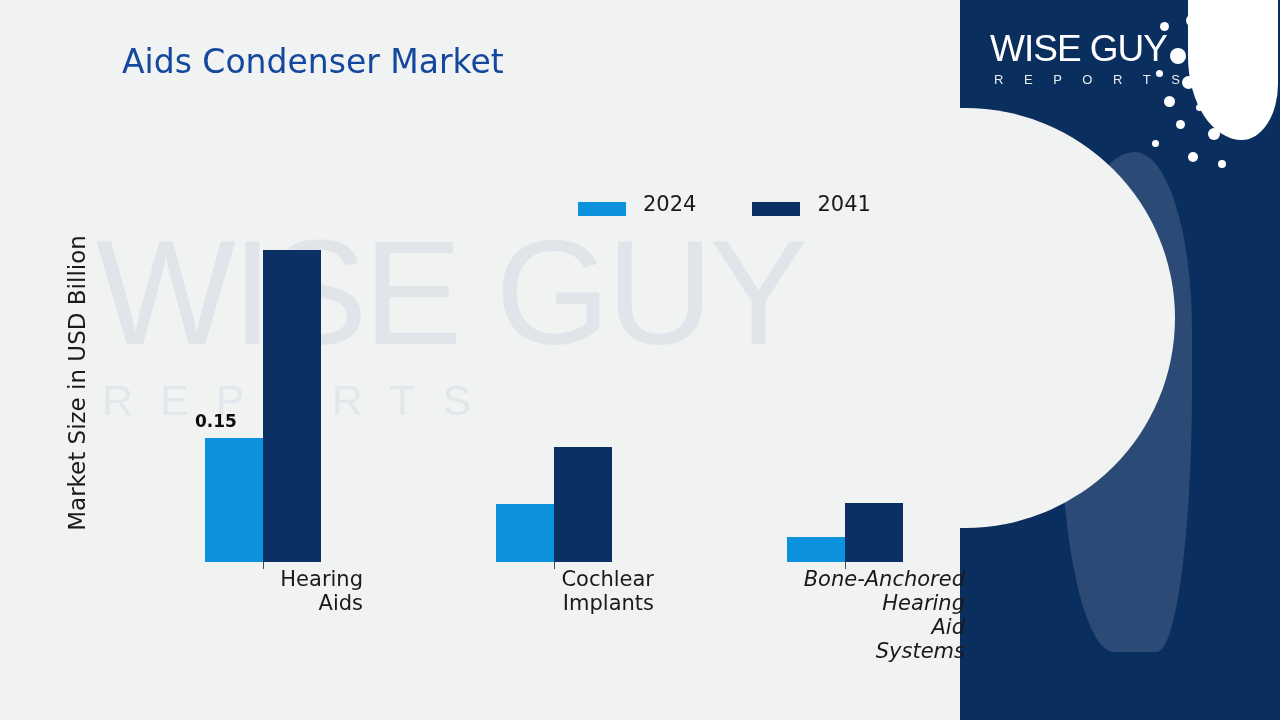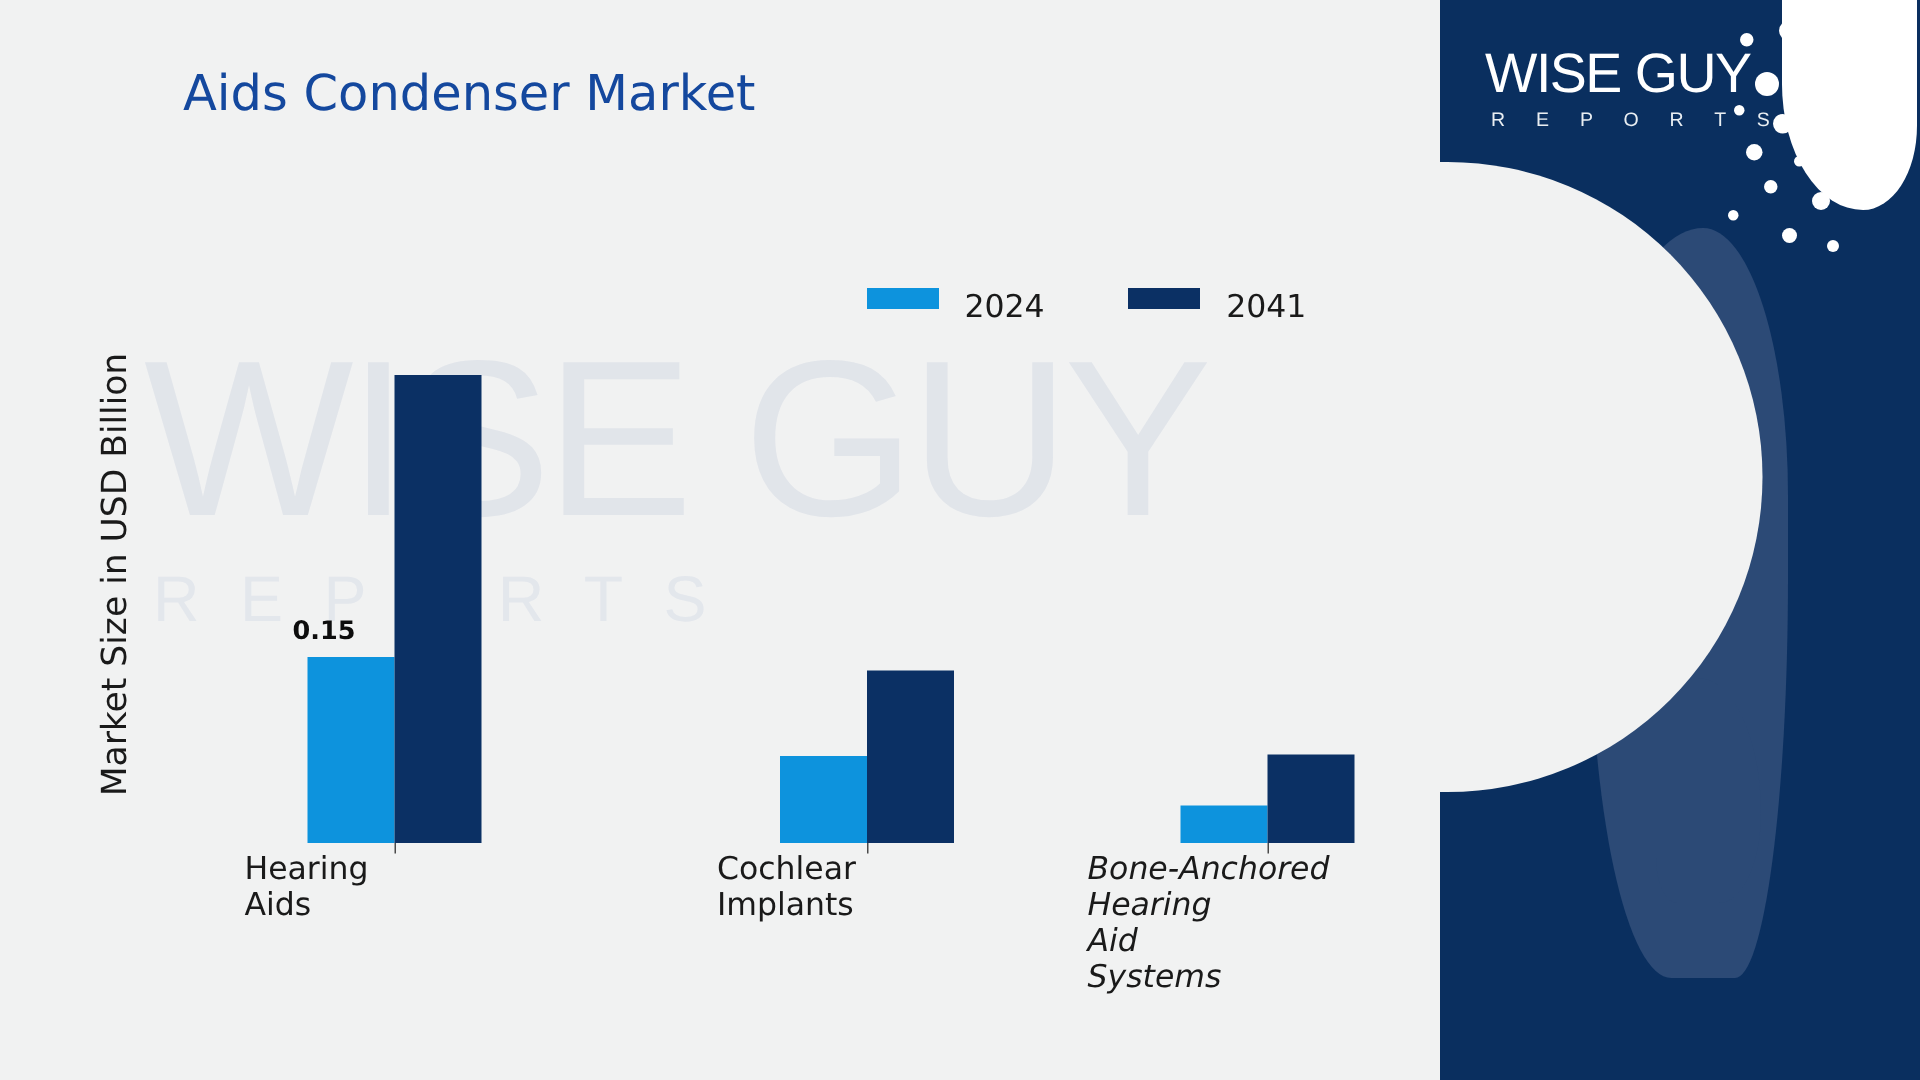--- a/index.html
+++ b/index.html
@@ -152,21 +152,21 @@
     position: absolute;
     left: 578px;
     top: 192px;
     display: flex;
     align-items: center;
     gap: 56px;
     z-index: 5;
   }
   .legend-item {
     display: flex;
-    align-items: flex-start;
+    align-items: flex-end;
     gap: 17px;
   }
   .legend-swatch {
     width: 48px;
     height: 14px;
     display: block;
   }
   .legend-label {
     font-family: "DejaVu Sans", sans-serif;
     font-size: 21px;
@@ -236,21 +236,21 @@
     height: 7px;
     background: #4a4a4a;
   }
   .cat-label {
     position: absolute;
     top: 6px;
     font-family: "DejaVu Sans", sans-serif;
     font-size: 21px;
     line-height: 24px;
     color: #1a1a1a;
-    text-align: left;
+    text-align: right;
     white-space: pre-line;
   }
 </style>
 </head>
 <body>
 
 <div id="stage">
 
   <div id="watermark">
     <div id="wm-word">WISE GUY</div>
@@ -280,21 +280,21 @@
         <div class="bar" style="height:124px; background:#0d93dd;">
           <span class="bar-label">0.15</span>
         </div>
         <div class="bar" style="height:312px; background:#0b3064;"></div>
       </div>
       <div class="tick" style="left:58px;"></div>
       <div class="cat-label" style="left:-42px; width:200px;">Hearing
 Aids</div>
     </div>
 
-    <div class="group" style="left:520px; width:116px;">
+    <div class="group" style="left:496px; width:116px;">
       <div class="bars">
         <div class="bar" style="height:58px; background:#0d93dd;">
           <span class="bar-label"></span>
         </div>
         <div class="bar" style="height:115px; background:#0b3064;"></div>
       </div>
       <div class="tick" style="left:58px;"></div>
       <div class="cat-label" style="left:-42px; width:200px;">Cochlear
 Implants</div>
     </div>

